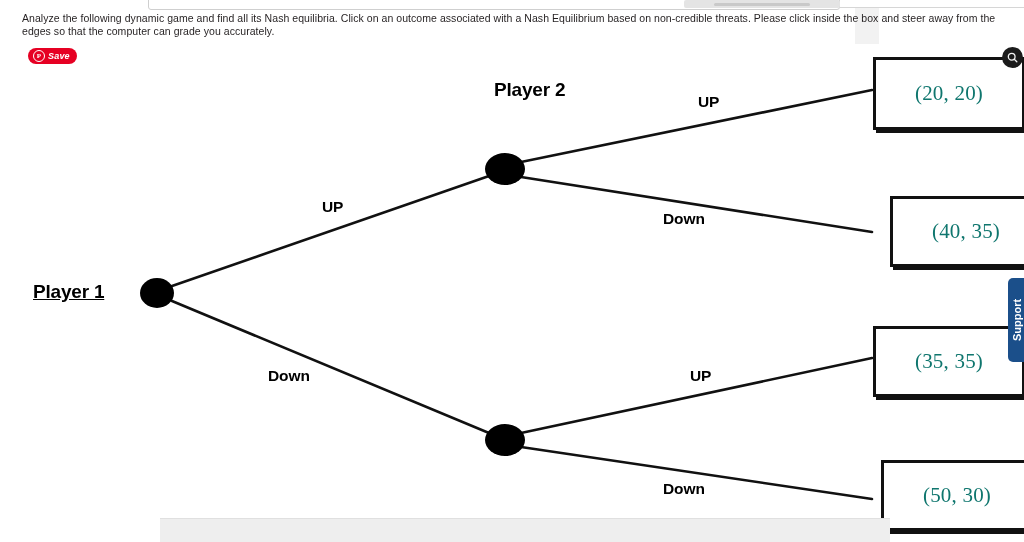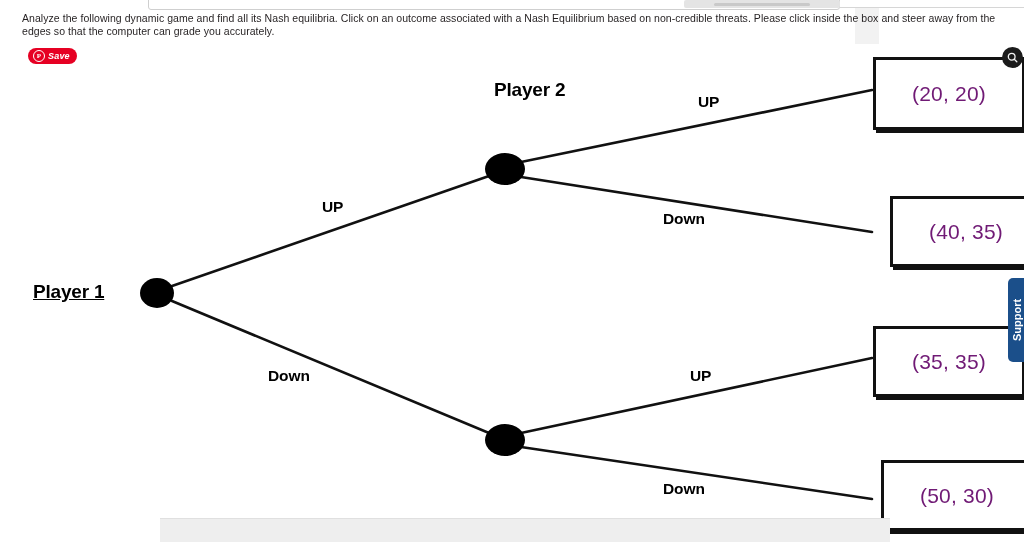--- a/index.html
+++ b/index.html
@@ -70,22 +70,22 @@
 
   
   .payoff{
     position:absolute;background:#fff;
     border:3.5px solid #111;
     box-shadow:3px 3px 0 0 #111;
     display:flex;align-items:center;justify-content:center;
     cursor:pointer;
   }
   .payoff span{
-    font-size:21px;color:#701a75;letter-spacing:0.2px;
-    font-family:Liberation Sans, sans-serif;
+    font-size:21px;color:#0f766e;letter-spacing:0.2px;
+    font-family:Liberation Serif, serif;
   }
 
   
   .corner-badge{
     position:absolute;left:1002px;top:47px;width:21px;height:21px;
     border-radius:50%;background:#1b1b1b;
     display:flex;align-items:center;justify-content:center;
     cursor:pointer;
   }
   .corner-badge svg{display:block;}

